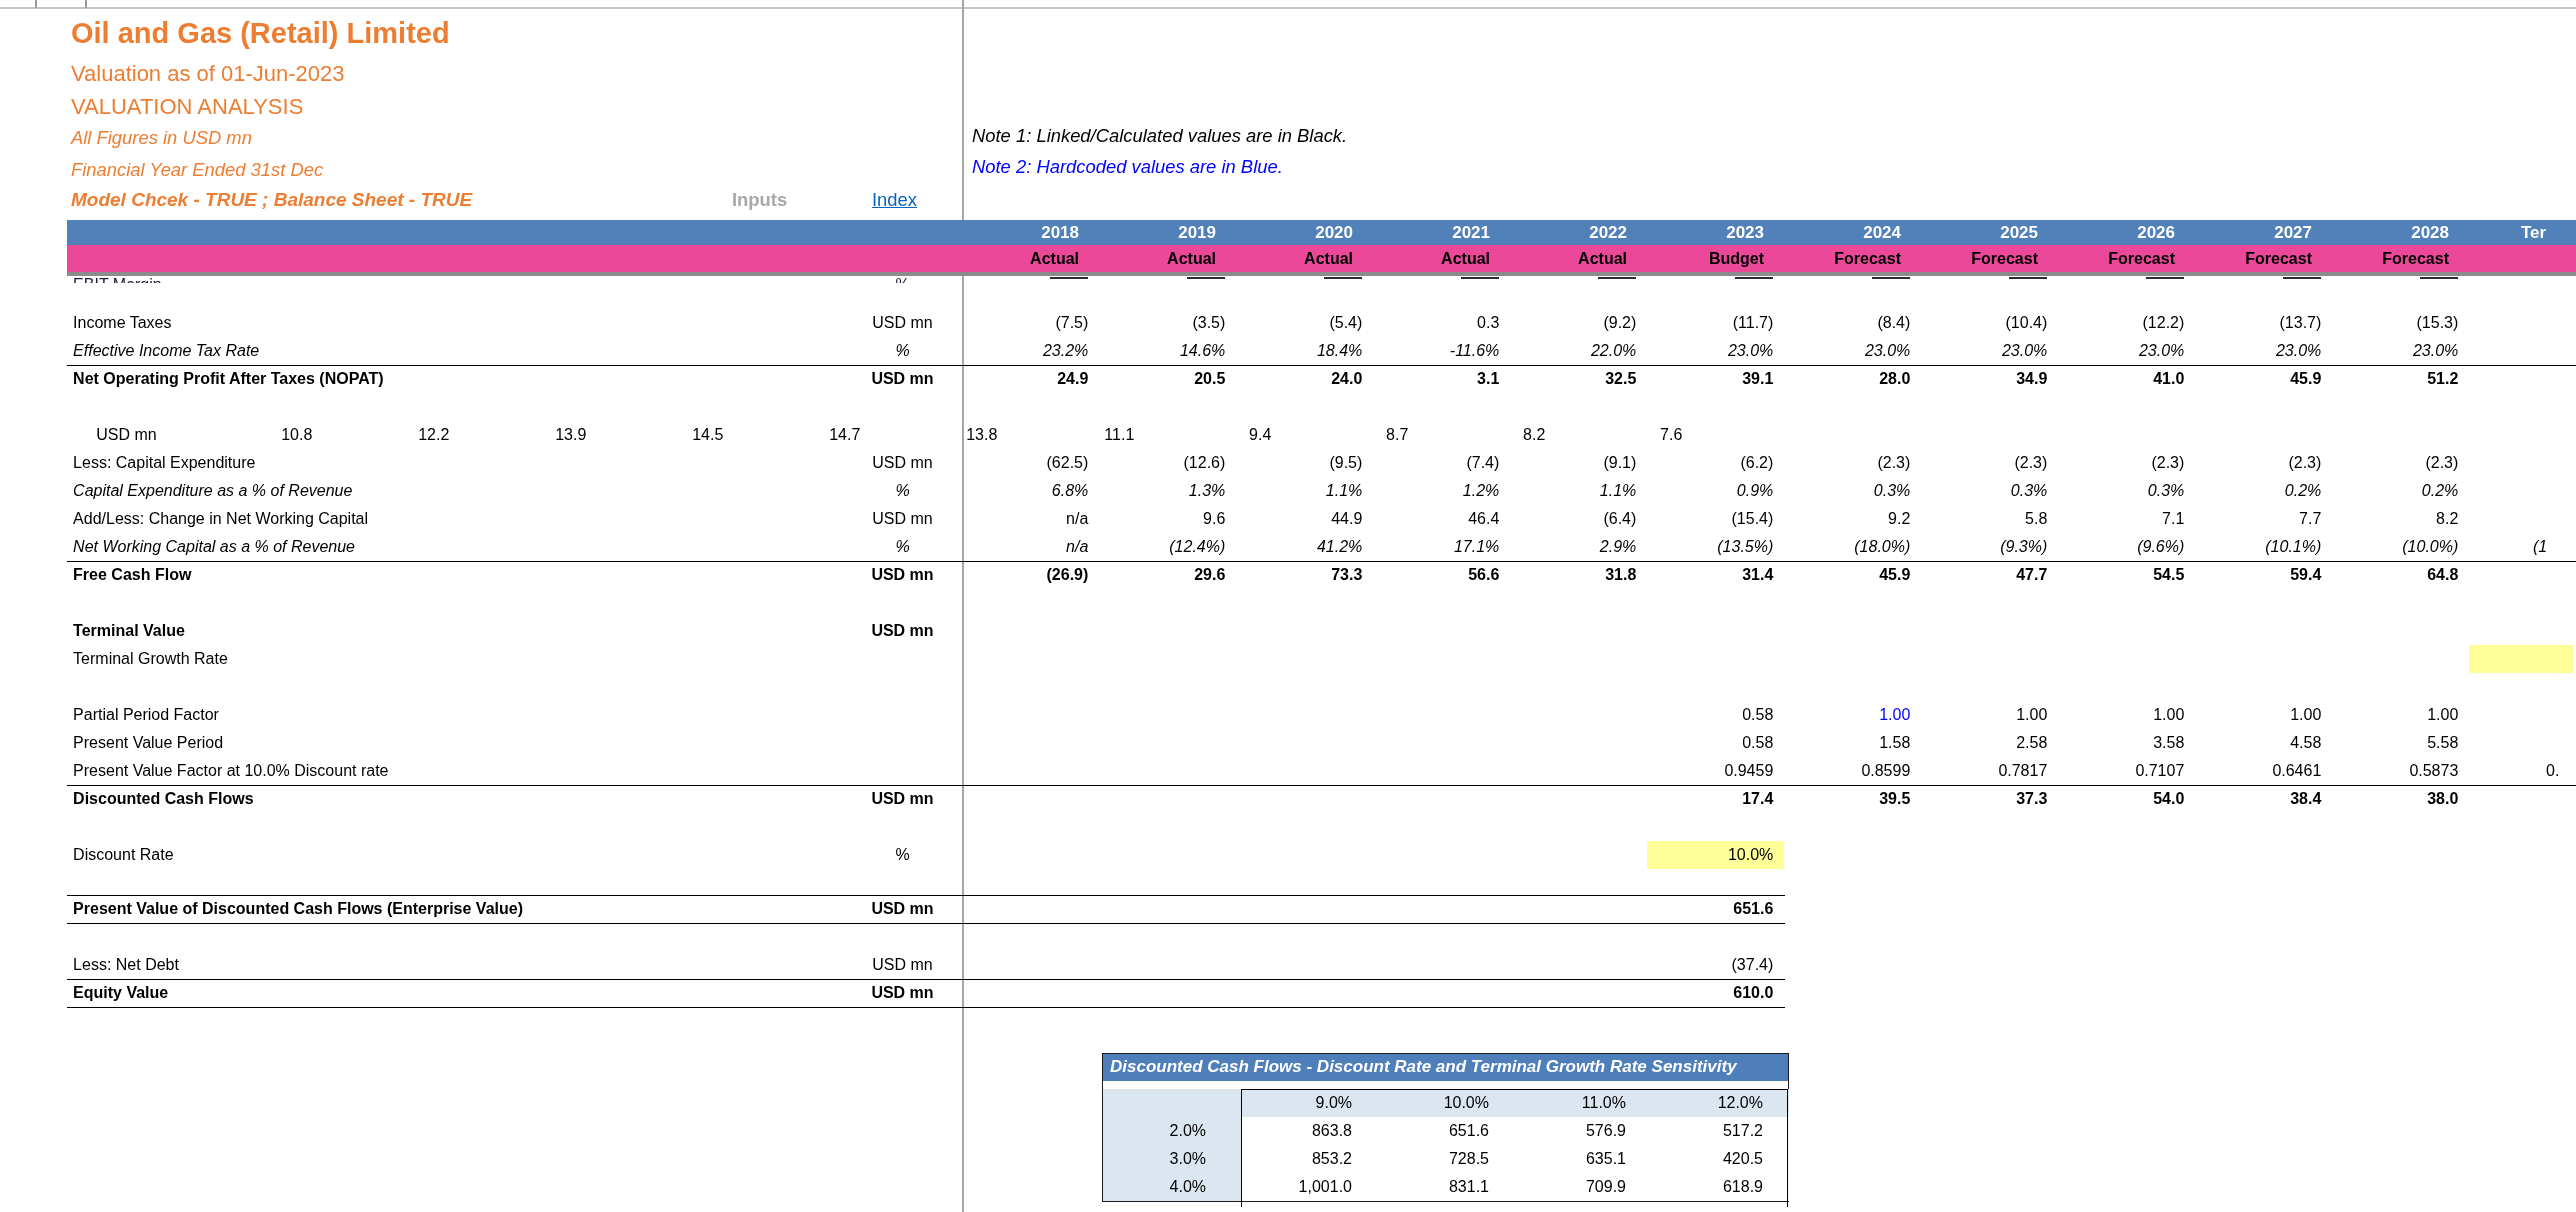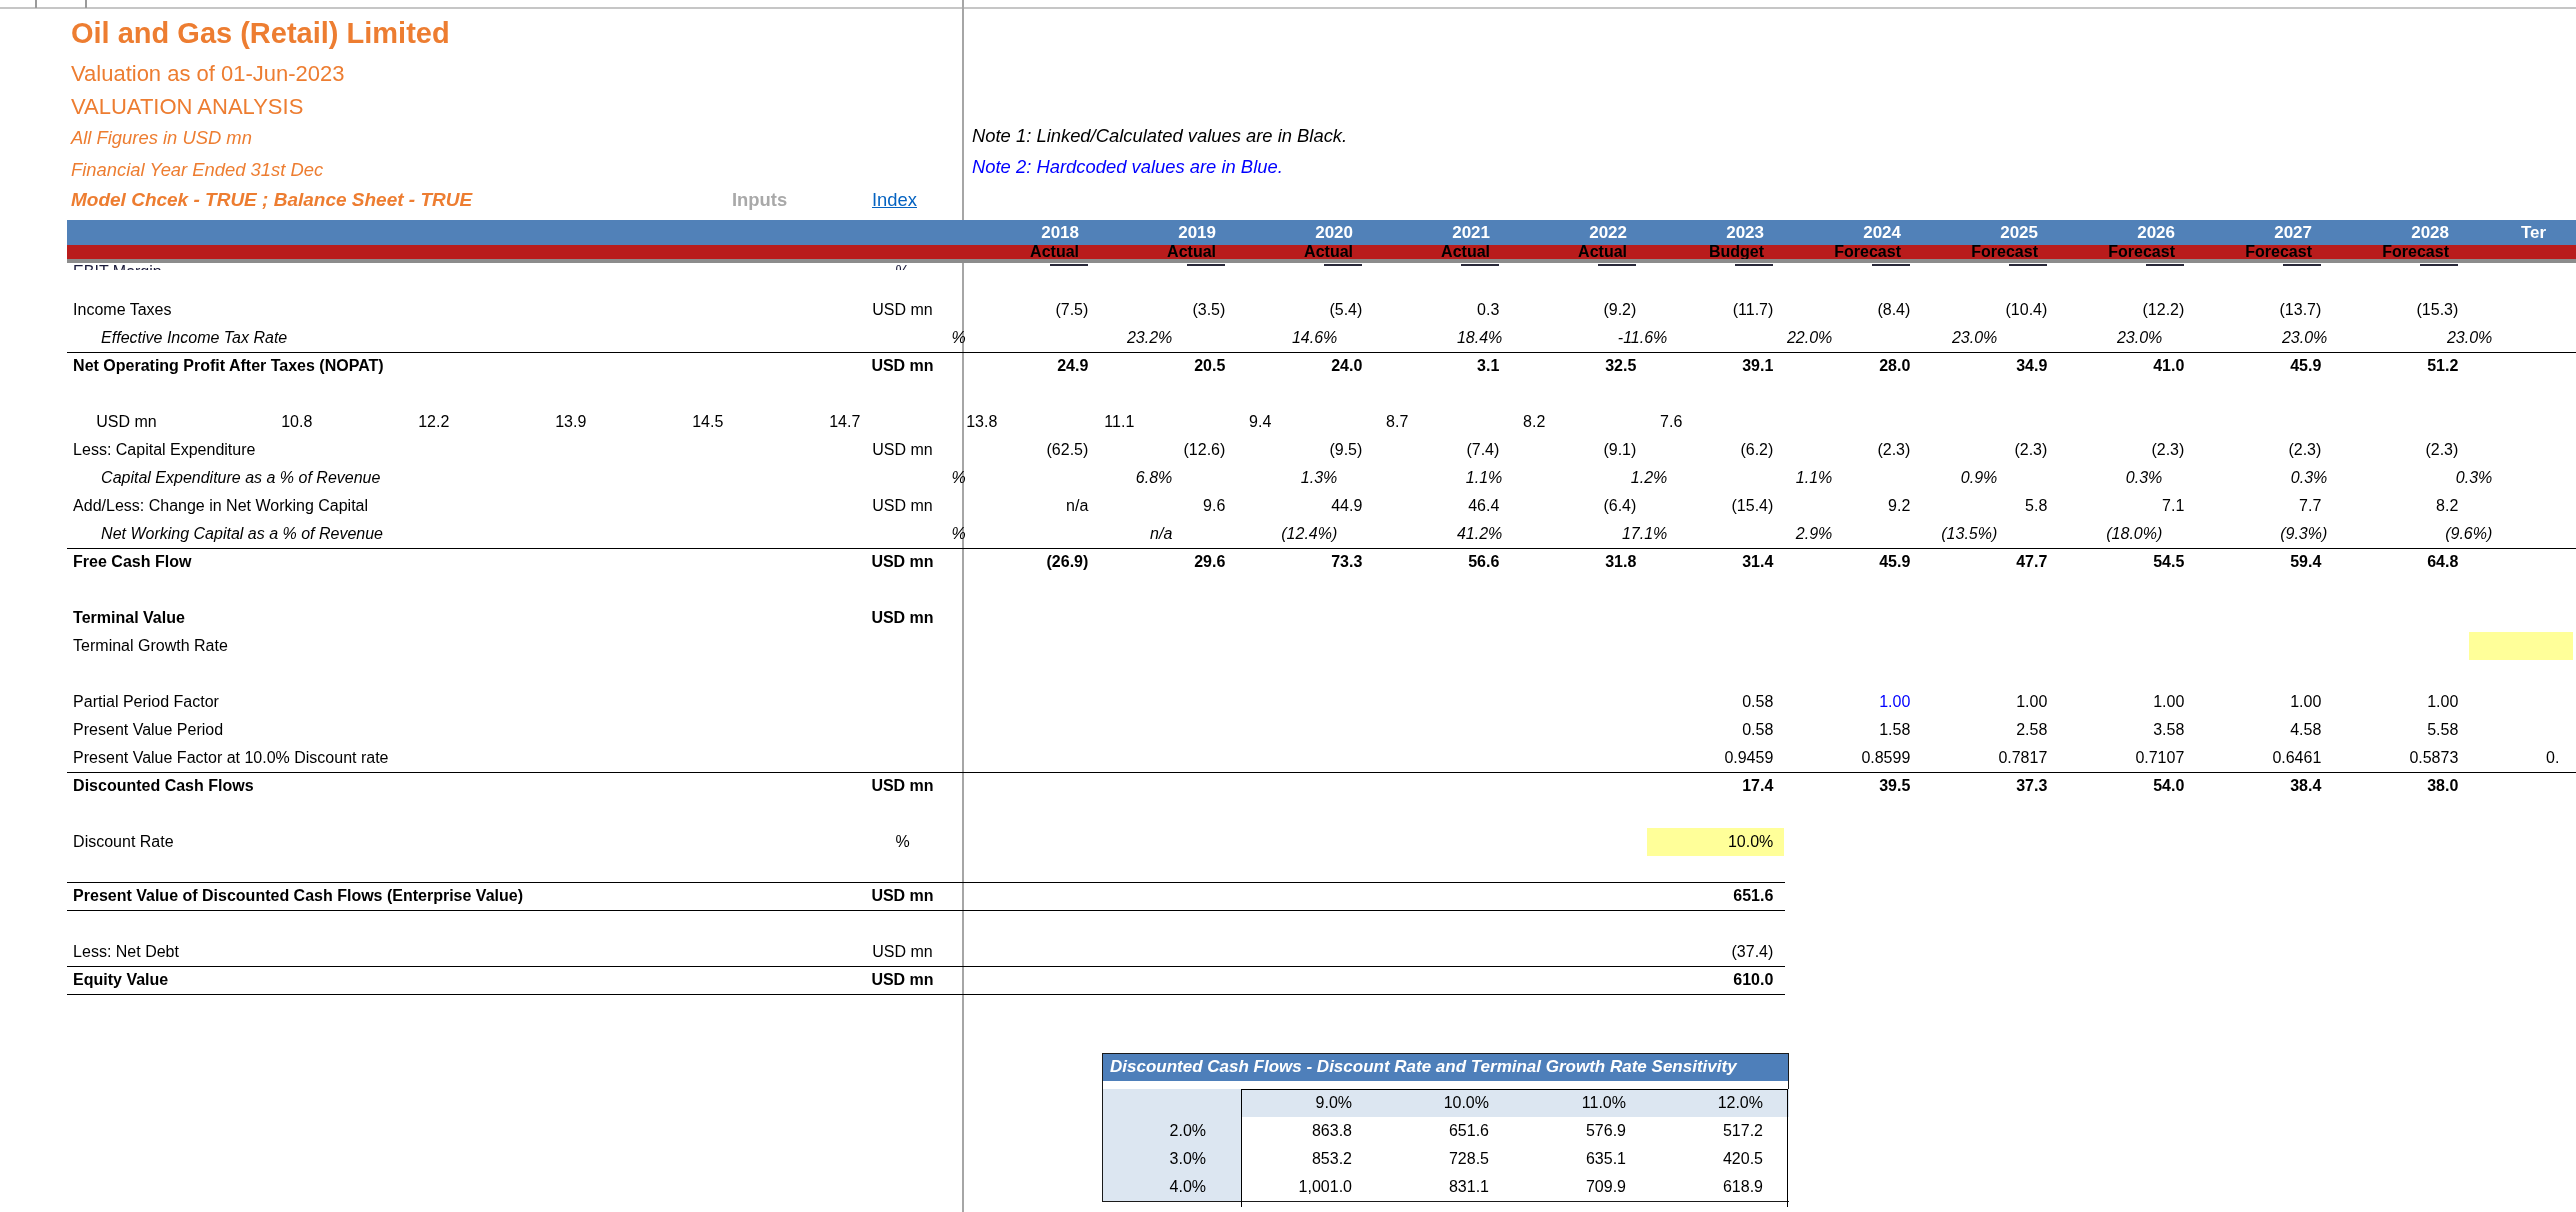--- a/index.html
+++ b/index.html
@@ -24,33 +24,33 @@
   .h-check   { left:71px; top:189px; font-size:19px; font-style:italic; font-weight:bold; color:#ED7D31; }
   .h-inputs  { left:732px; top:189px; font-size:18.4px; font-weight:bold; color:#a9a9a9; }
   .h-index   { left:872px; top:189px; font-size:18.4px; color:#0563C1; text-decoration:underline; cursor:pointer; }
   .note1 { left:972px; top:125px; font-size:18.4px; font-style:italic; color:#000; }
   .note2 { left:972px; top:156px; font-size:18.4px; font-style:italic; color:#0000FF; }
 
   
   #grid { position:absolute; left:67px; top:220px; width:2509px; font-size:16px; }
   .grow { display:flex; position:relative; height:28px; align-items:center; }
   .yband { height:25px; background:#5181B8; }
-  .sband { height:14px; background:#b91c1c; }
+  .sband { height:27px; background:#ec4899; }
   .grayline { height:3.8px; background:#8c8c8c; width:2509px; }
   .sliver { height:9.2px; overflow:hidden; align-items:flex-start; }
   .cell { flex:0 0 auto; height:100%; display:flex; align-items:center; overflow:hidden; }
   .c-label { width:776px; padding-left:6.1px; justify-content:flex-start; }
   .c-unit  { width:119px;  justify-content:center; }
   .c-yr    { width:137px;  justify-content:flex-end; padding-right:10.7px; }
   .c-term  { width:104px;  justify-content:flex-start; }
   .yband .c-yr, .sband .c-yr { padding-right:20px; }
   .yband .cell { color:#fff; font-weight:bold; font-size:17px; }
   .sband .cell { font-weight:bold; }
   .b { font-weight:bold; }
-  .i { font-style:italic;margin-left:28px; }
+  .i { font-style:italic; }
   .blue-val { color:#0000FF; }
   .yellow-cell { background:#FFFF99; }
   .bline { position:absolute; left:0; height:1.5px; background:#000; }
   .bline.full  { width:2509px; }
   .bline.short { width:1718px; }
   .bline.top { top:-0.8px; }
   .bline.bot { bottom:-0.8px; }
   .frag { white-space:nowrap; }
   .sliver-text { display:block; height:7px; overflow:hidden; font-size:16px; color:#1a1a3a; }
   .sliver-bar { width:38px; height:2.3px; background:#2a2a3a; margin-top:0.8px; }

